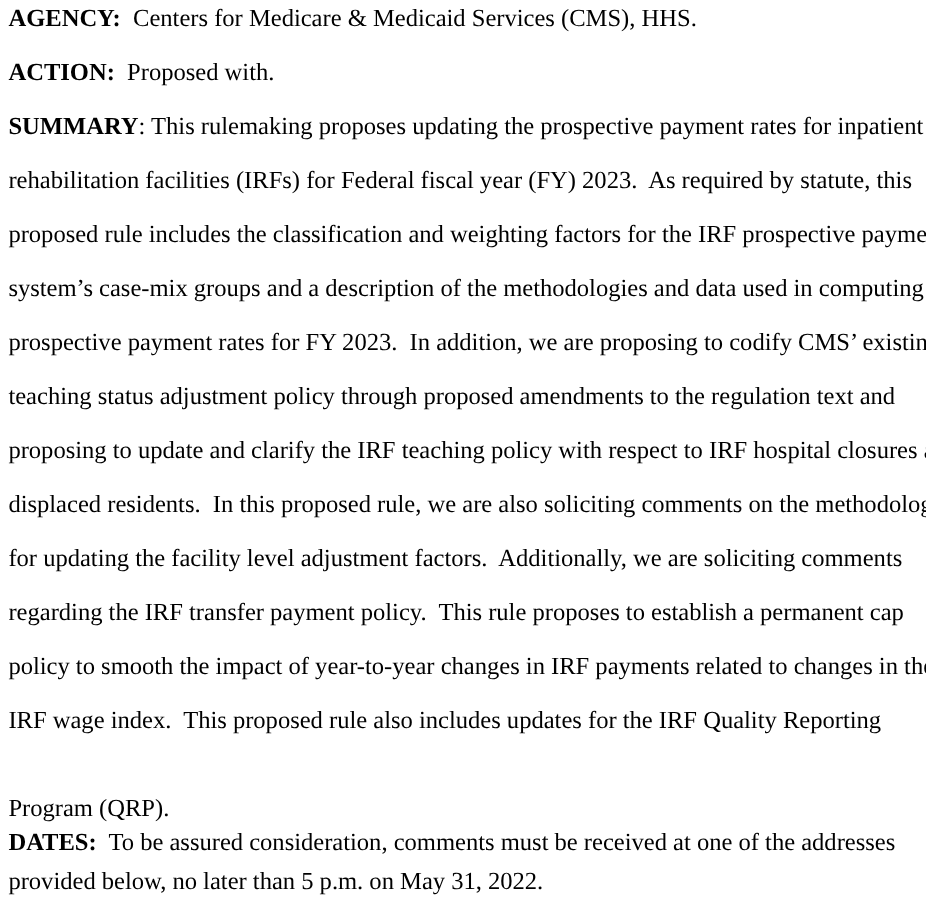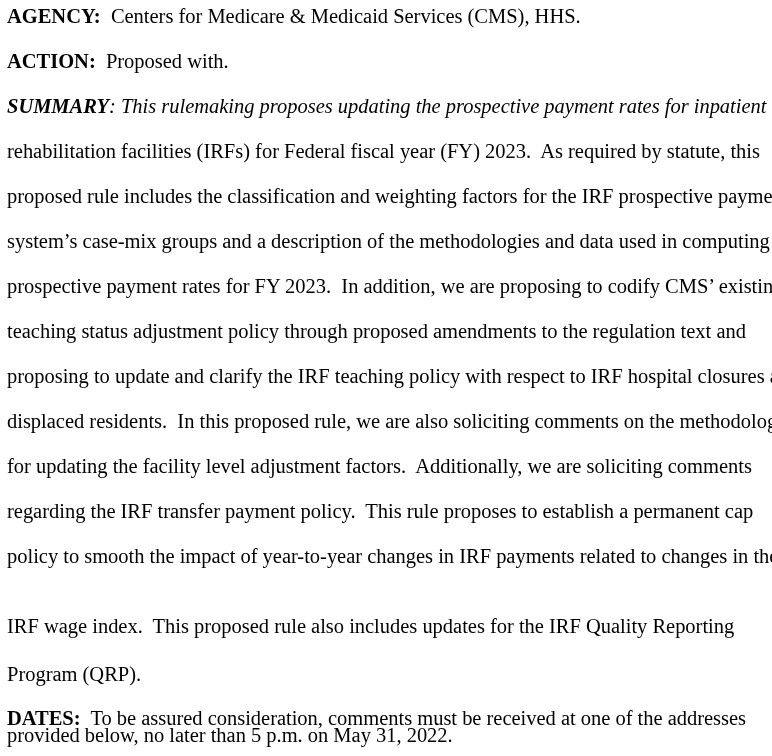--- a/index.html
+++ b/index.html
@@ -49,29 +49,29 @@
     font-weight: normal;
   }
 </style>
 </head>
 <body>
 
 <div id="page">
   <div class="doc-body" id="doc-body">
       <div class="line" style="top: 4px;"><span class="lbl">AGENCY:</span><span>  </span><span>Centers for Medicare &amp; Medicaid Services (CMS), HHS.</span></div>
       <div class="line" style="top: 49px;"><span class="lbl">ACTION:</span><span>  </span><span>Proposed with.</span></div>
-      <div class="line" style="top: 94px; font-style: italic;"><span class="lbl-nocolon">SUMMARY</span><span class="colon-regular">:</span><span> </span><span>This rulemaking proposes updating the prospective payment rates for inpatient</span></div>
+      <div class="line" style="top: 94px;"><span class="lbl-nocolon">SUMMARY</span><span class="colon-regular">:</span><span> </span><span>This rulemaking proposes updating the prospective payment rates for inpatient</span></div>
       <div class="line" style="top: 139px; text-align: center;"><span>rehabilitation facilities (IRFs) for Federal fiscal year (FY) 2023.  As required by statute, this</span></div>
       <div class="line" style="top: 184px;"><span>proposed rule includes the classification and weighting factors for the IRF prospective payment</span></div>
       <div class="line" style="top: 229px;"><span>system’s case-mix groups and a description of the methodologies and data used in computing the</span></div>
       <div class="line" style="top: 274px;"><span>prospective payment rates for FY 2023.  In addition, we are proposing to codify CMS’ existing</span></div>
       <div class="line" style="top: 319px;"><span>teaching status adjustment policy through proposed amendments to the regulation text and</span></div>
       <div class="line" style="top: 364px;"><span>proposing to update and clarify the IRF teaching policy with respect to IRF hospital closures and</span></div>
       <div class="line" style="top: 409px;"><span>displaced residents.  In this proposed rule, we are also soliciting comments on the methodology</span></div>
       <div class="line" style="top: 454px;"><span>for updating the facility level adjustment factors.  Additionally, we are soliciting comments</span></div>
       <div class="line" style="top: 499px;"><span>regarding the IRF transfer payment policy.  This rule proposes to establish a permanent cap</span></div>
       <div class="line" style="top: 544px;"><span>policy to smooth the impact of year-to-year changes in IRF payments related to changes in the</span></div>
-      <div class="line" style="top: 614px;"><span>IRF wage index.  This proposed rule also includes updates for the IRF Quality Reporting</span></div>
+      <div class="line" style="top: 589px;"><span>IRF wage index.  This proposed rule also includes updates for the IRF Quality Reporting</span></div>
       <div class="line" style="top: 634px; margin-top: 28px;"><span>Program (QRP).</span></div>
-      <div class="line" style="top: 706px; text-align: right;"><span class="lbl">DATES:</span><span>  </span><span>To be assured consideration, comments must be received at one of the addresses</span></div>
+      <div class="line" style="top: 690px; text-align: right;"><span class="lbl">DATES:</span><span>  </span><span>To be assured consideration, comments must be received at one of the addresses</span></div>
       <div class="line" style="top: 723px; font-family: Liberation Serif, serif;"><span>provided below, no later than 5 p.m. on May 31, 2022.</span></div>
     </div>
 </div>
 
 </body></html>

